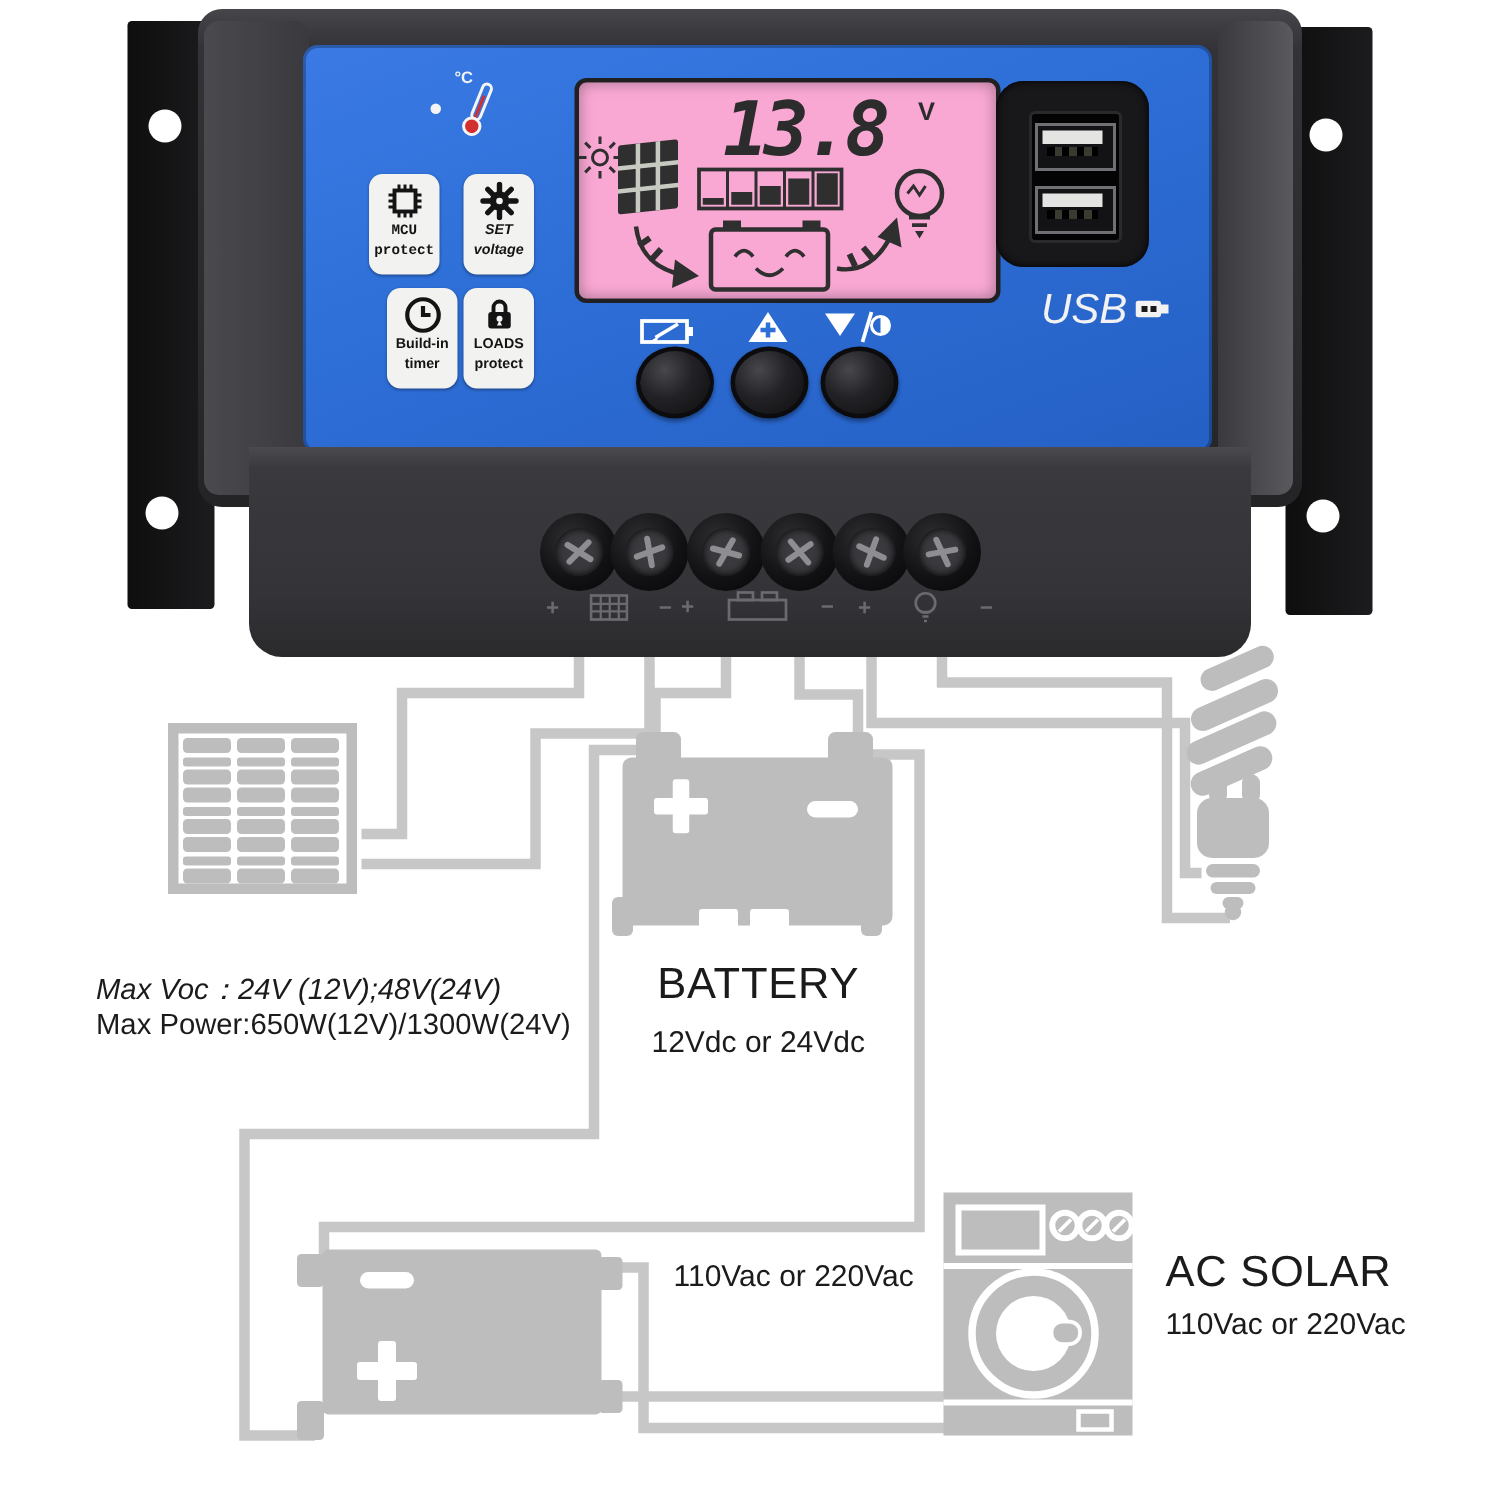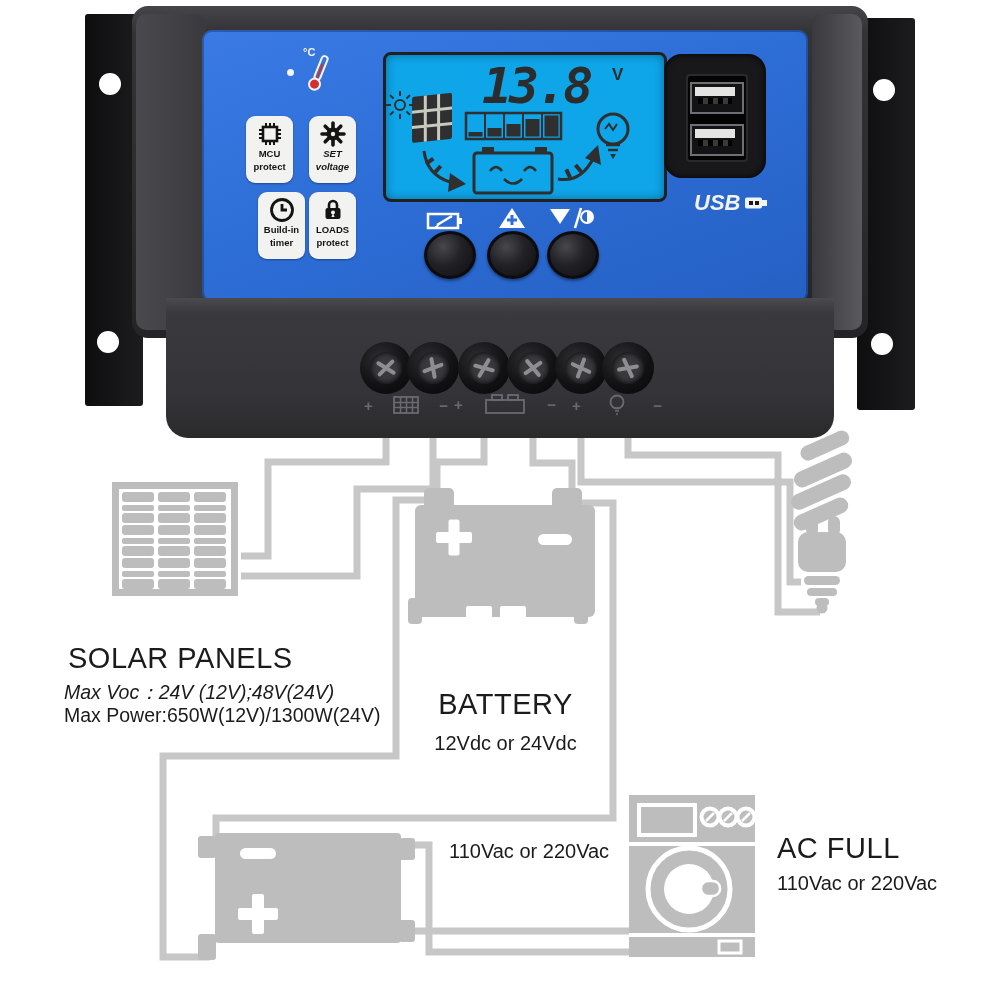--- a/index.html
+++ b/index.html
@@ -19,55 +19,55 @@
   .tblock{background:linear-gradient(180deg,#4b4b4f 0%,#3a3a3e 10%,#343438 70%,#2a2a2d 100%);
           border-radius:0 0 22px 22px;z-index:6;}
 
   
   .badge{width:47px;height:67px;background:#f2f2f0;border-radius:9px;z-index:7;
          display:flex;flex-direction:column;align-items:center;padding-top:5px;box-sizing:border-box;
          box-shadow:0 1px 2px rgba(0,0,0,.35);}
   .badge .txt{font-size:9.5px;font-weight:bold;color:#141414;line-height:10.5px;text-align:center;margin-top:2px;}
 
   
-  .lcd{background:#0ea5e9;border:3px solid #202022;border-radius:8px;z-index:7;
+  .lcd{background:#f9a8d4;border:3px solid #202022;border-radius:8px;z-index:7;
        box-shadow:inset 0 0 10px rgba(0,0,0,.35);}
   .lcd-digits{font-family:"DejaVu Sans Mono",monospace;font-style:italic;font-weight:bold;
               font-size:50px;letter-spacing:-3px;color:#2c2c2c;z-index:8;}
   .lcd-unit{font-size:17px;font-weight:bold;color:#2c2c2c;z-index:8;font-family:"Liberation Sans",sans-serif;}
 
   
   .pushbtn{width:46px;height:42px;border-radius:50%;z-index:7;
            background:radial-gradient(circle at 35% 30%,#47474c 0%,#222226 45%,#0e0e10 100%);
            border:3px solid #0c0c0e;box-shadow:0 2px 3px rgba(0,0,0,.4);}
 
   
   .usbport{background:#18181b;border-radius:18px;z-index:7;box-shadow:inset 0 0 6px #000;}
   .usbopen{background:#040404;border-radius:4px;border:2px solid #2a2a2c;z-index:8;}
   .recep{background:#131315;border:2px solid #6f6f74;z-index:9;}
   .tongue{background:#e4e4e2;z-index:10;}
   .pins{background:repeating-linear-gradient(90deg,#000 0 5px,#3a3a30 5px 10px);z-index:10;}
   .usblogo{display:flex;align-items:center;gap:5px;z-index:8;}
-  .usblogo .t{font-size:22px;font-weight:bold;font-style:italic;color:#f2f2f2;letter-spacing:0;}
+  .usblogo .t{font-size:28px;font-weight:normal;font-style:italic;color:#f2f2f2;letter-spacing:0;}
 
   
   .screw{width:52px;height:52px;border-radius:50%;z-index:7;
          background:radial-gradient(circle at 38% 32%,#2e2e31 0%,#121214 55%,#060607 100%);}
   .screw .inner{position:absolute;left:10px;top:10px;width:32px;height:32px;border-radius:50%;
                 background:#3a3a3e;box-shadow:inset 0 0 6px #000;}
   .screw .bar{position:absolute;left:15px;top:24px;width:22px;height:4px;background:#8d8d92;border-radius:2px;}
 
   .termlab{display:flex;align-items:center;justify-content:space-between;z-index:7;color:#6a6a70;
            font-size:15px;font-weight:bold;}
 
   
   .dtitle{font-size:29px;color:#1b1b1b;line-height:32px;letter-spacing:.5px;white-space:nowrap;}
   .dspec{font-size:19.5px;color:#1b1b1b;line-height:23px;white-space:nowrap;}
   .tblk{z-index:4;}
-  .center{text-align:center;margin-top:48px;}
+  .center{text-align:center;}
 
   svg{display:block;}
   .diag-svg{z-index:1;}
 </style>
 </head>
 <body>
 
 <div class="stage">
 
   <svg class="diag-svg abs" style="left:0;top:0;" width="1000" height="1000" viewBox="0 0 1000 1000">
@@ -161,37 +161,36 @@
       <rect x="0" y="47" width="126" height="4" fill="#ffffff"></rect>
       <circle cx="60" cy="94" r="41" fill="#bdbdbd" stroke="#ffffff" stroke-width="5"></circle>
       <circle cx="60" cy="94" r="25" fill="#ffffff"></circle>
       <rect x="72" y="86" width="19" height="15" rx="7" fill="#bdbdbd" stroke="#ffffff" stroke-width="2.5"></rect>
       <rect x="0" y="138" width="126" height="4" fill="#ffffff"></rect>
       <rect x="90" y="146" width="22" height="12" fill="none" stroke="#ffffff" stroke-width="3"></rect>
     </g>
   </svg>
 
   <div class="abs tblk" style="left:64px;top:642px;width:345px;">
-    <div class="dtitle" style="padding-left:4px;">SOLAR PANELS</div>
     <div class="dspec" style="margin-top:7px;font-style:italic;">Max Voc：24V (12V);48V(24V)</div>
     <div class="dspec">Max Power:650W(12V)/1300W(24V)</div>
   </div>
 
   <div class="abs tblk center" style="left:413px;top:640px;width:185px;">
     <div class="dtitle">BATTERY</div>
     <div class="dspec" style="margin-top:12px;font-size:20px;">12Vdc or 24Vdc</div>
   </div>
 
 
   <div class="abs tblk" style="left:443px;top:834px;width:190px;">
     <div class="dspec" style="margin-top:6px;padding-left:6px;font-size:20px;">110Vac or 220Vac</div>
   </div>
 
   <div class="abs tblk" style="left:777px;top:832px;width:180px;">
-    <div class="dtitle">AC FULL</div>
+    <div class="dtitle">AC SOLAR</div>
     <div class="dspec" style="margin-top:8px;font-size:20px;">110Vac or 220Vac</div>
   </div>
 
   <div class="abs bracket" style="left:85px;top:14px;width:58px;height:392px;"></div>
   <div class="abs bracket" style="left:857px;top:18px;width:58px;height:392px;"></div>
   <div class="abs hole" style="left:99px;top:73px;width:22px;height:22px;"></div>
   <div class="abs hole" style="left:97px;top:331px;width:22px;height:22px;"></div>
   <div class="abs hole" style="left:873px;top:79px;width:22px;height:22px;"></div>
   <div class="abs hole" style="left:871px;top:333px;width:22px;height:22px;"></div>
 
@@ -204,21 +203,21 @@
   <div class="abs" style="left:287px;top:69px;width:7px;height:7px;background:#f4f4f4;border-radius:50%;z-index:7;"></div>
   <div class="abs" style="left:303px;top:46px;font-size:11px;font-weight:bold;color:#f4f4f4;z-index:8;">°C</div>
   <svg class="abs" style="left:299px;top:50px;z-index:7;" width="40" height="46" viewBox="0 0 40 46">
     <g transform="rotate(22 20 23)">
       <rect x="17" y="5" width="6" height="25" rx="3" fill="none" stroke="#f4f4f4" stroke-width="2"></rect>
       <rect x="19" y="13" width="2" height="16" fill="#d23030"></rect>
       <circle cx="20" cy="35" r="5.5" fill="#d23030" stroke="#f4f4f4" stroke-width="2"></circle>
     </g>
   </svg>
 
-  <div class="abs badge" style="left:246px;top:116px;">
+  <div class="abs badge" style="left:246px;top:116px;font-family:Liberation Mono, monospace;">
     <svg width="26" height="26" viewBox="0 0 26 26">
       <rect x="6" y="6" width="14" height="14" fill="none" stroke="#141414" stroke-width="2.6"></rect>
       <path d="M9 2v4 M13 2v4 M17 2v4 M9 20v4 M13 20v4 M17 20v4 M2 9h4 M2 13h4 M2 17h4 M20 9h4 M20 13h4 M20 17h4" stroke="#141414" stroke-width="2"></path>
     </svg>
     <div class="txt">MCU</div>
     <div class="txt">protect</div>
   </div>
 
   <div class="abs badge" style="left:309px;top:116px;font-style:italic;">
     <svg width="26" height="26" viewBox="0 0 26 26">

